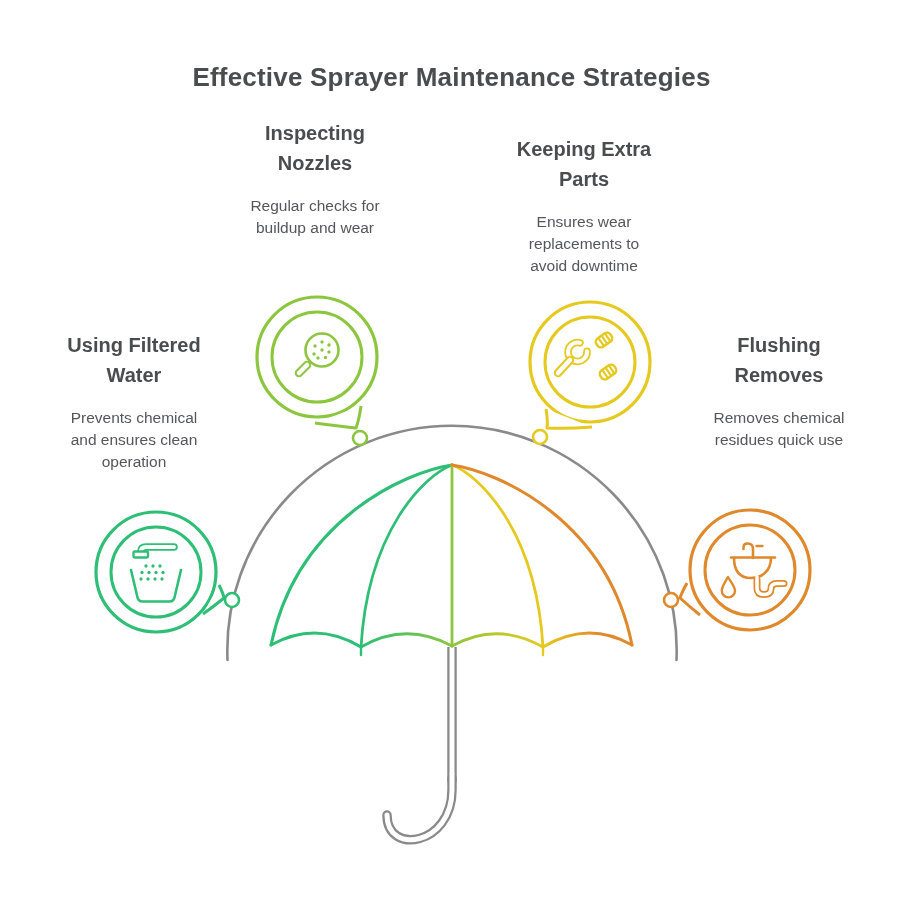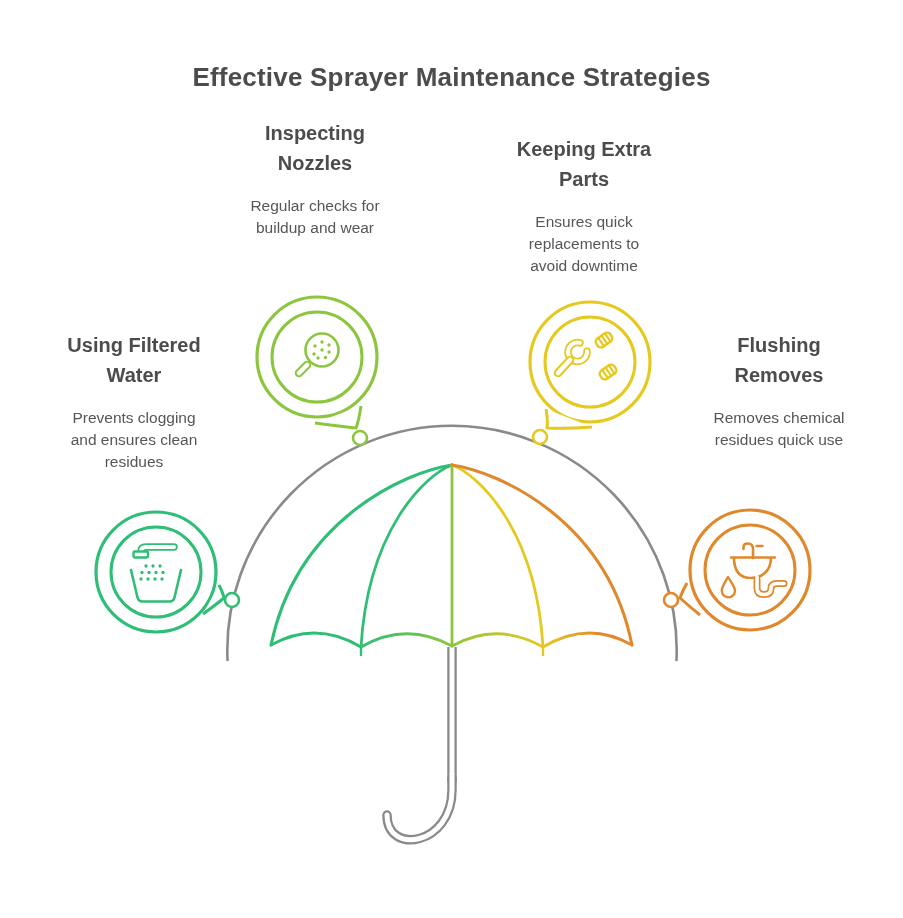--- a/index.html
+++ b/index.html
@@ -41,26 +41,26 @@
 
   <div class="title">Effective Sprayer Maintenance Strategies</div>
 
   <div class="card" style="left:245px;top:118px;width:140px;">
     <h2>Inspecting Nozzles</h2>
     <p>Regular checks for buildup and wear</p>
   </div>
 
   <div class="card" style="left:514px;top:134px;width:140px;">
     <h2>Keeping Extra Parts</h2>
-    <p>Ensures quick replacements to avoid downtime</p>
+    <p>Ensures wear replacements to avoid downtime</p>
   </div>
 
   <div class="card" style="left:64px;top:330px;width:140px;">
     <h2>Using Filtered Water</h2>
-    <p>Prevents clogging and ensures clean residues</p>
+    <p>Prevents chemical and ensures clean operation</p>
   </div>
 
   <div class="card" style="left:709px;top:330px;width:140px;">
     <h2>Flushing Removes</h2>
     <p>Removes chemical residues quick use</p>
   </div>
 
   <svg width="903" height="918" viewBox="0 0 903 918">
     <defs>
       <linearGradient id="g2" gradientUnits="userSpaceOnUse" x1="361" y1="0" x2="452" y2="0">

